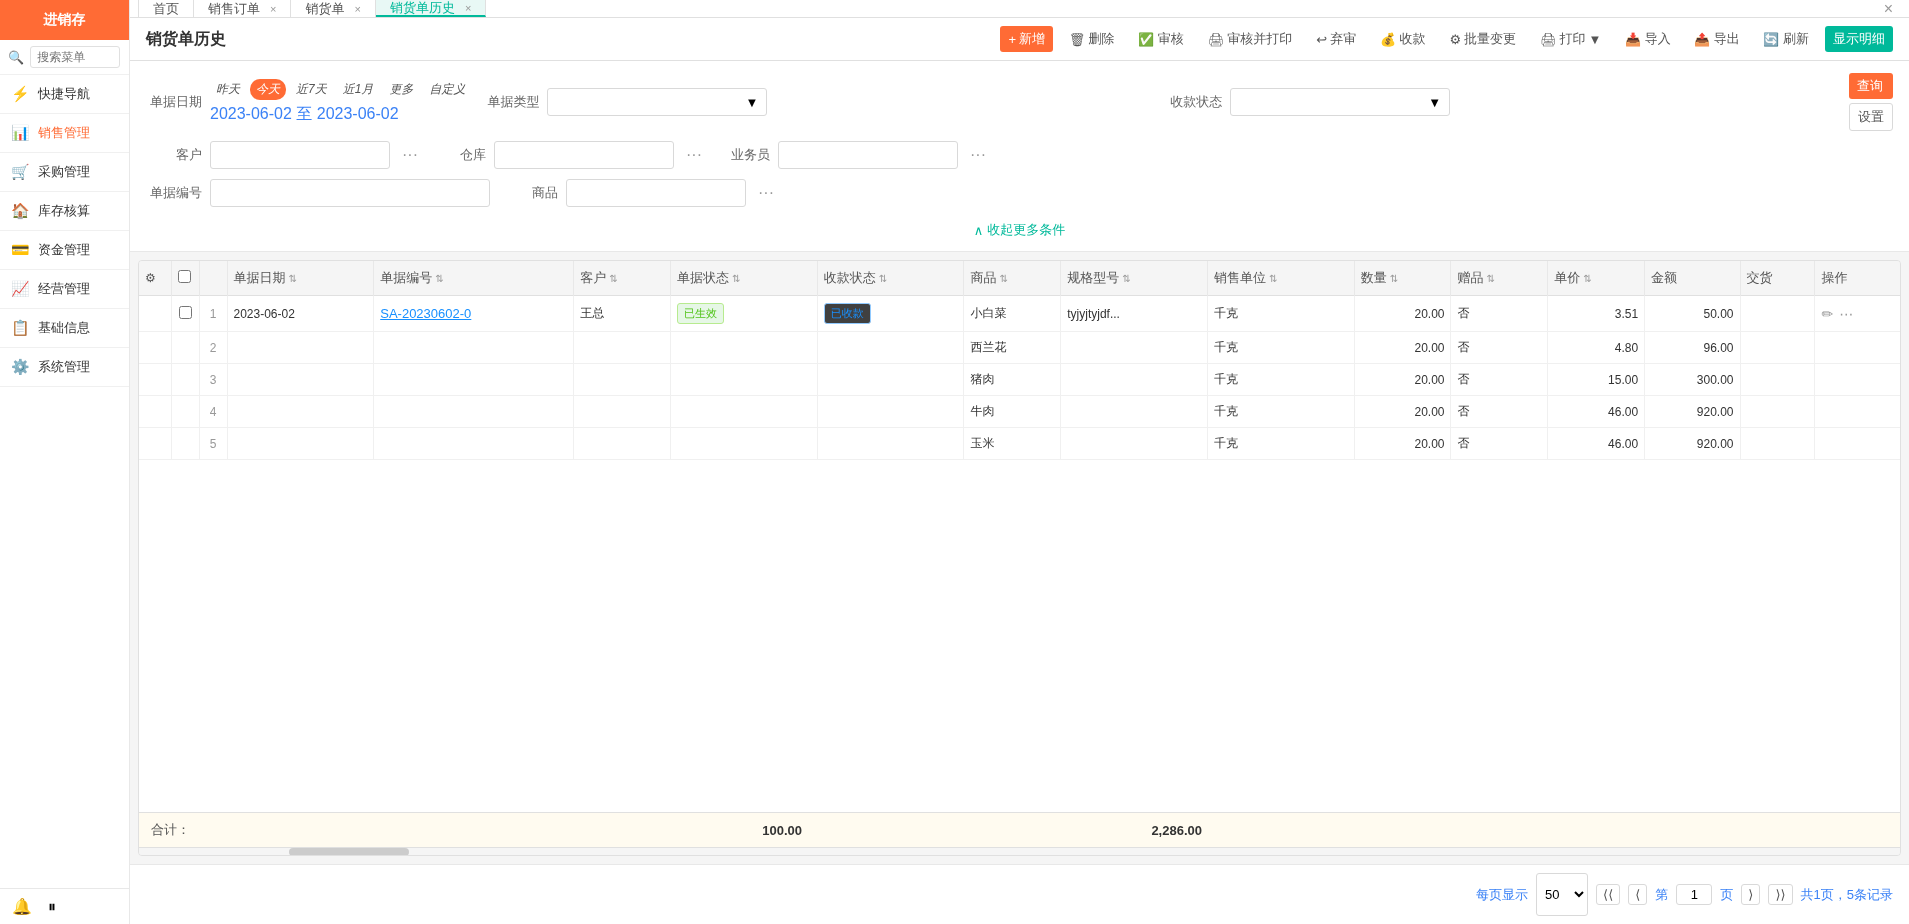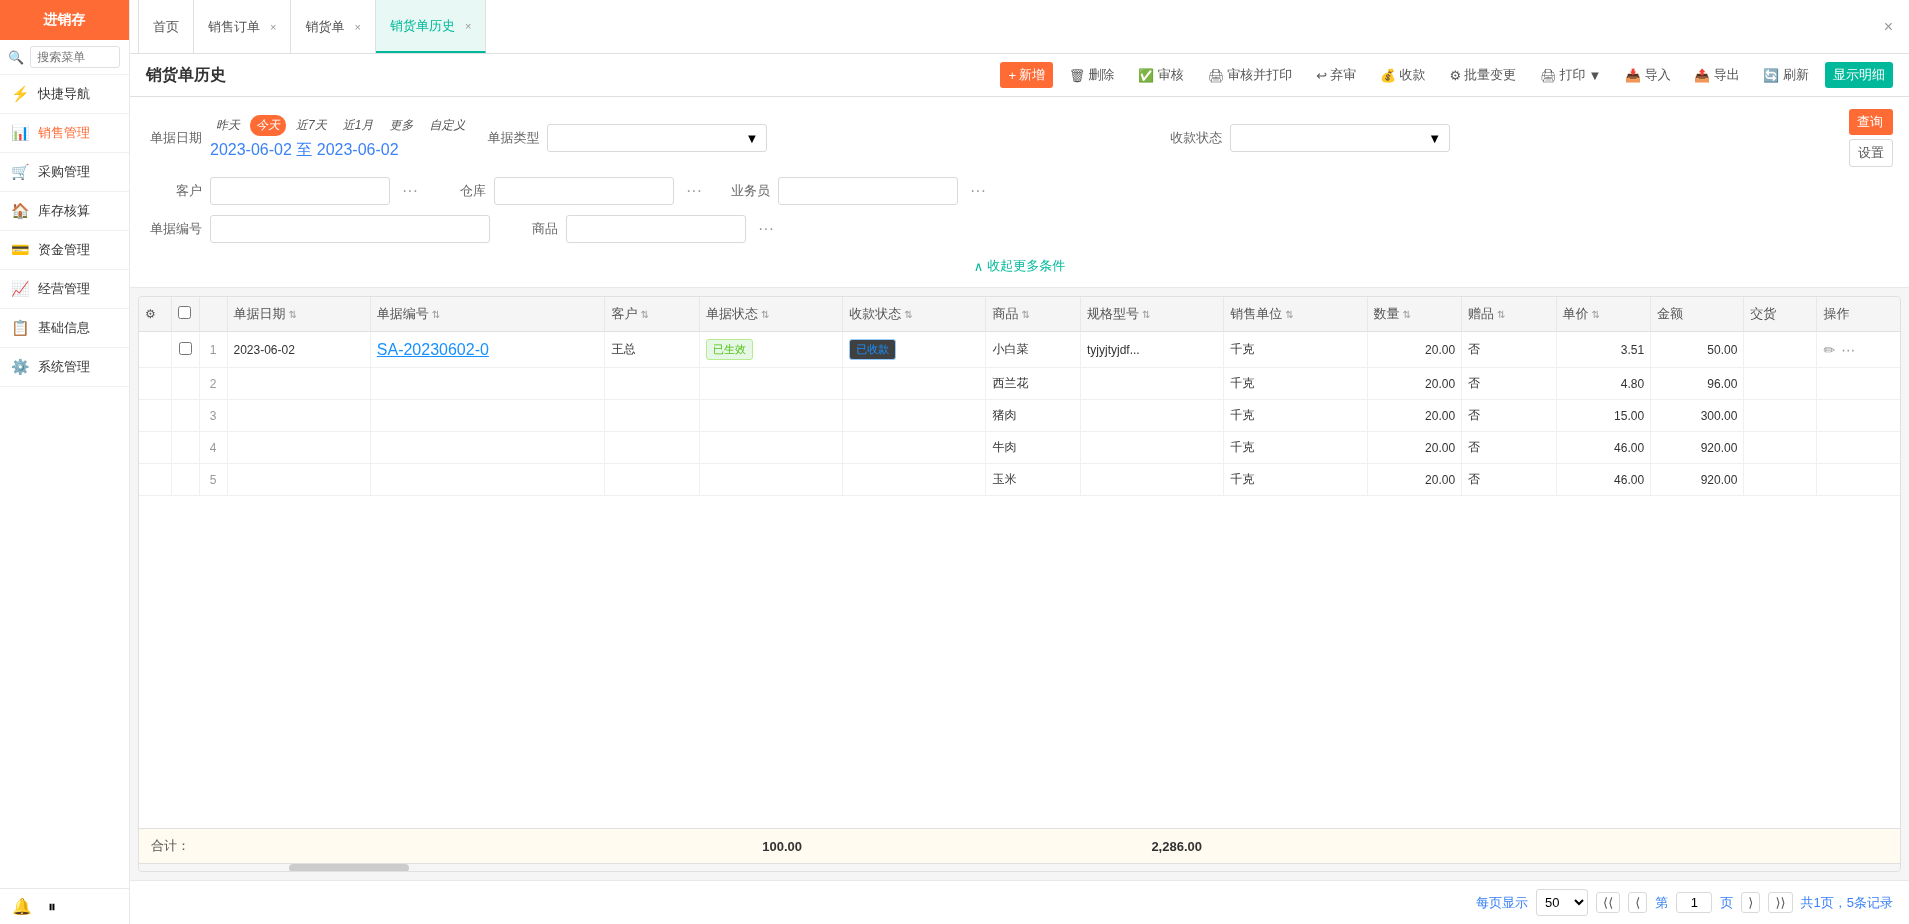--- a/index.html
+++ b/index.html
@@ -51,21 +51,21 @@
       flex-direction: column;
       overflow: hidden;
     }
 
     
     .tab-bar {
       display: flex;
       align-items: center;
       background: #fff;
       border-bottom: 1px solid #e0e0e0;
-      height: 54px;
+      height: 18px;
       padding: 0 8px;
       flex-shrink: 0;
     }
     .tab {
       display: flex;
       align-items: center;
       padding: 0 14px;
       height: 100%;
       cursor: pointer;
       color: #555;
@@ -246,21 +246,21 @@
     }
     .data-table tbody td:last-child { border-right: none; }
     .badge {
       display: inline-block;
       padding: 2px 6px;
       border-radius: 3px;
       font-size: 11px;
     }
     .badge-green { background: #e6f7e6; color: #52c41a; border: 1px solid #b7eb8f; }
     .badge-blue { background: #404040; color: #1890ff; border: 1px solid #91caff; }
-    .link-text { color: #1890ff; cursor: pointer; text-decoration: underline; font-size: 16px; }
+    .link-text { color: #1890ff; cursor: pointer; text-decoration: underline; font-size: 13px; }
     .action-icons { display: flex; gap: 6px; }
     .action-icon { cursor: pointer; color: #999; font-size: 14px; }
 
     
     .th-gear { width: 32px; text-align: center; cursor: pointer; }
 
     
     .table-footer {
       border-top: 1px solid #e0e0e0;
       padding: 8px 12px;
@@ -282,21 +282,21 @@
       background: #fff;
       border-top: 1px solid #e8e8e8;
       gap: 8px;
       font-size: 12px;
       flex-shrink: 0;
     }
     .pagination-label { color: #3b82f6; }
     .pagination-select {
       border: 1px solid #d9d9d9;
       border-radius: 3px;
-      padding: 4px 4px;
+      padding: 12px 4px;
       background: #fff;
     }
     .pag-btn {
       border: 1px solid #d9d9d9;
       background: #fff;
       cursor: pointer;
       padding: 2px 6px;
       border-radius: 3px;
       color: #555;
       font-size: 13px;

